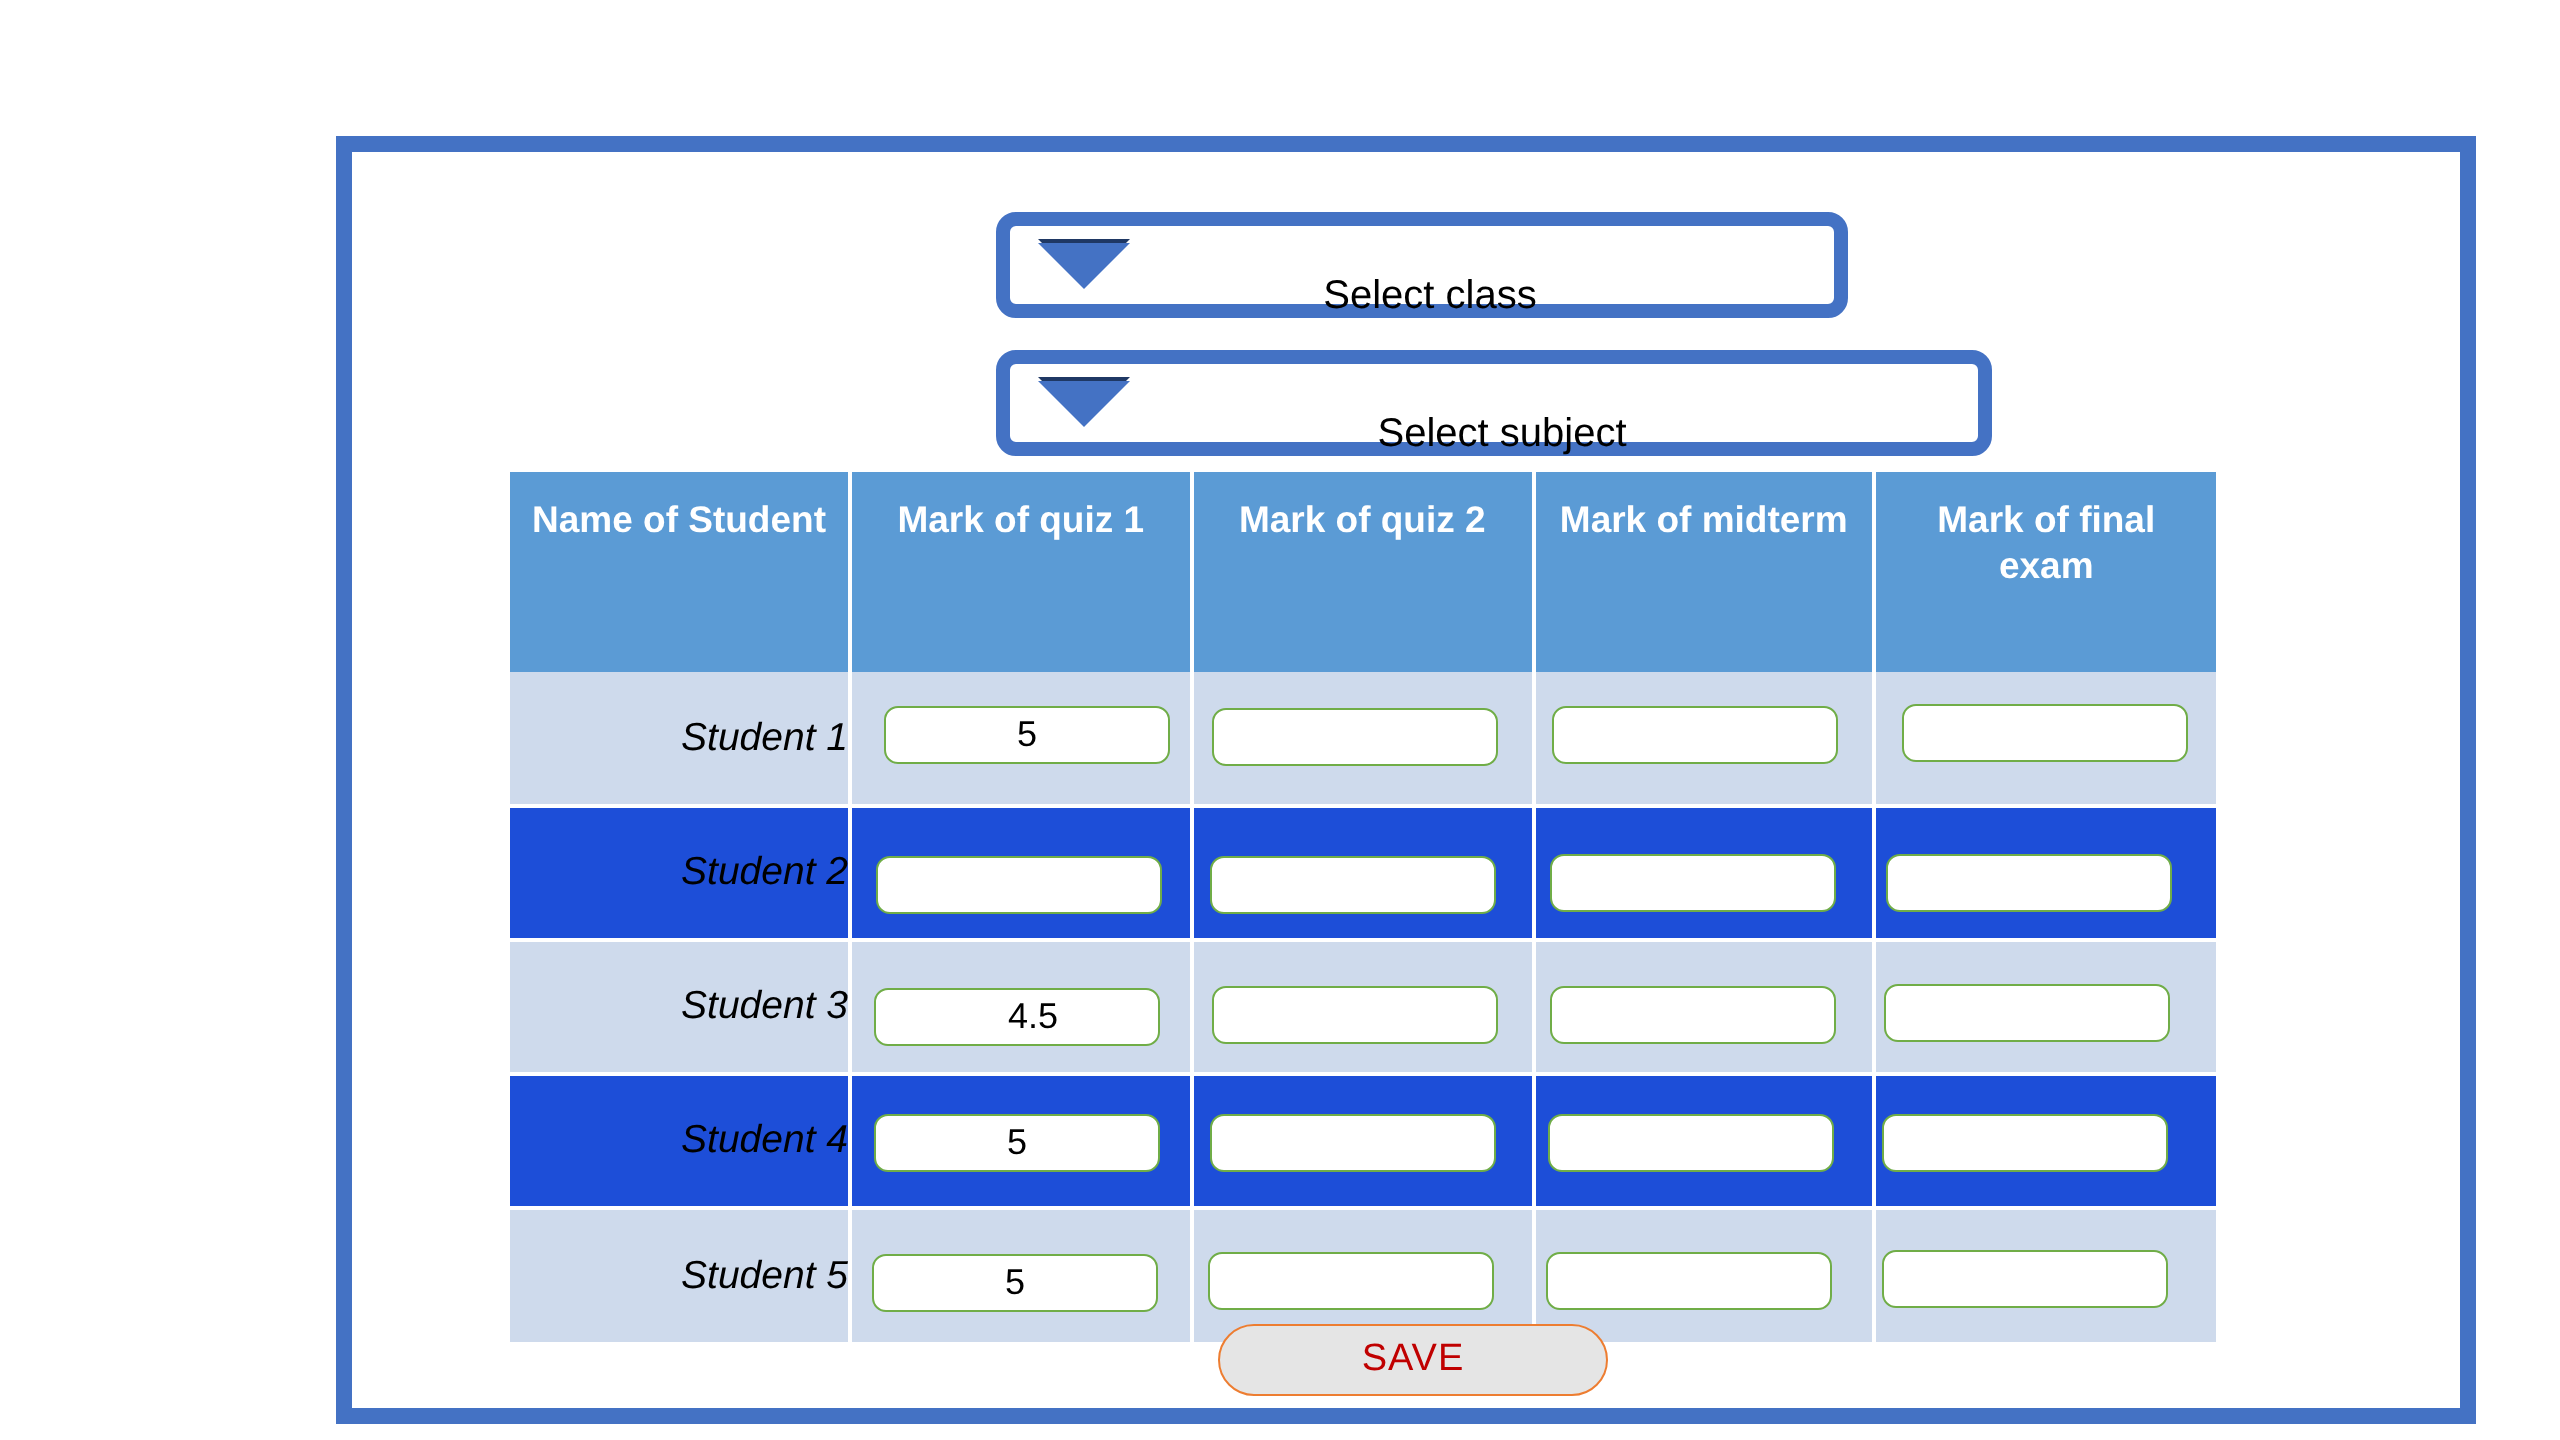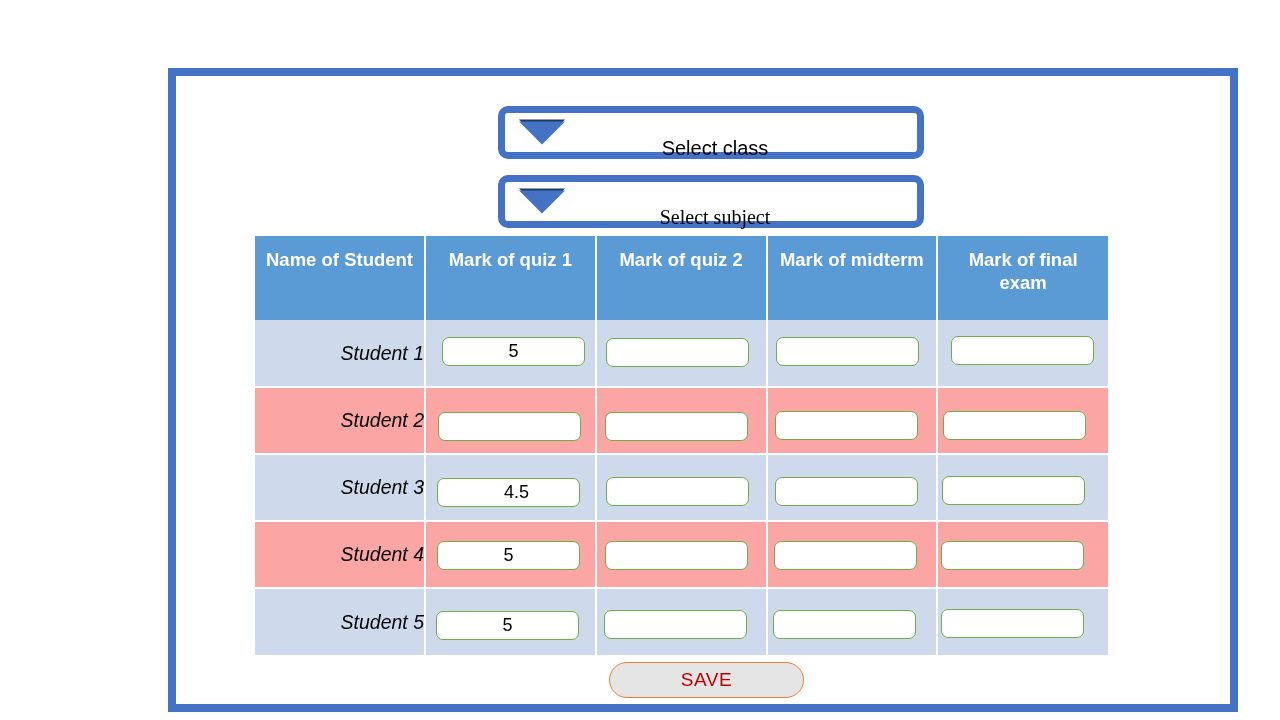--- a/index.html
+++ b/index.html
@@ -61,21 +61,21 @@
   .dropdown {
     position: absolute;
     box-sizing: border-box;
     border: 7px solid #4472C4;
     border-radius: 10px;
     background: #ffffff;
     display: flex;
     align-items: center;
   }
   #dropdown-class   { left: 498px; top: 106px; width: 426px; height: 53px; }
-  #dropdown-subject { left: 498px; top: 175px; width: 426px; height: 53px; font-family: Liberation Serif, serif; }
+  #dropdown-subject { left: 498px; top: 175px; width: 498px; height: 53px; }
 
   .dropdown-caret {
     position: absolute;
     left: 14px;
     top: 50%;
     transform: translateY(-50%);
     width: 0;
     height: 0;
     border-left: 23px solid transparent;
     border-right: 23px solid transparent;
@@ -102,32 +102,32 @@
   }
   #marks-table col.c-name  { width: 170px; }
   #marks-table col.c-mark  { width: 170.75px; }
 
   #marks-table thead th {
     background: #5B9BD5;
     color: #ffffff;
     font-size: 18.5px;
     font-weight: bold;
     line-height: 1.25;
-    height: 84px;
+    height: 100px;
     vertical-align: top;
     padding: 12px 6px 0 6px;
     text-align: center;
     border-right: 2px solid #ffffff;
     box-sizing: border-box;
   }
   #marks-table thead th:last-child { border-right: none; }
 
   #marks-table tbody tr { height: 67px; }
   #marks-table tbody tr.odd  td { background: #CEDAEC; }
-  #marks-table tbody tr.even td { background: #fca5a5; }
+  #marks-table tbody tr.even td { background: #1d4ed8; }
 
   #marks-table tbody td {
     border-right: 2px solid #ffffff;
     border-bottom: 2px solid #ffffff;
     padding: 0;
     vertical-align: middle;
     box-sizing: border-box;
     position: relative;
   }
   #marks-table tbody td:last-child { border-right: none; }

